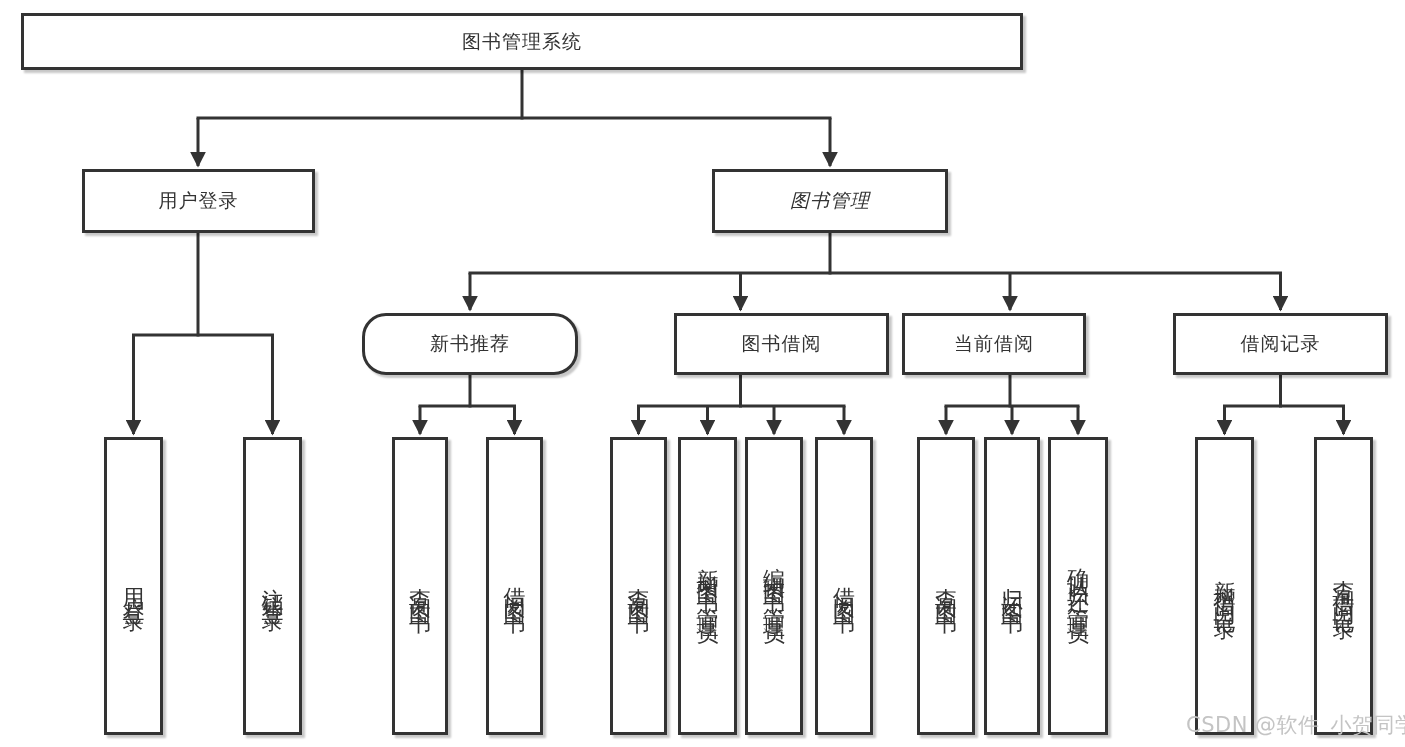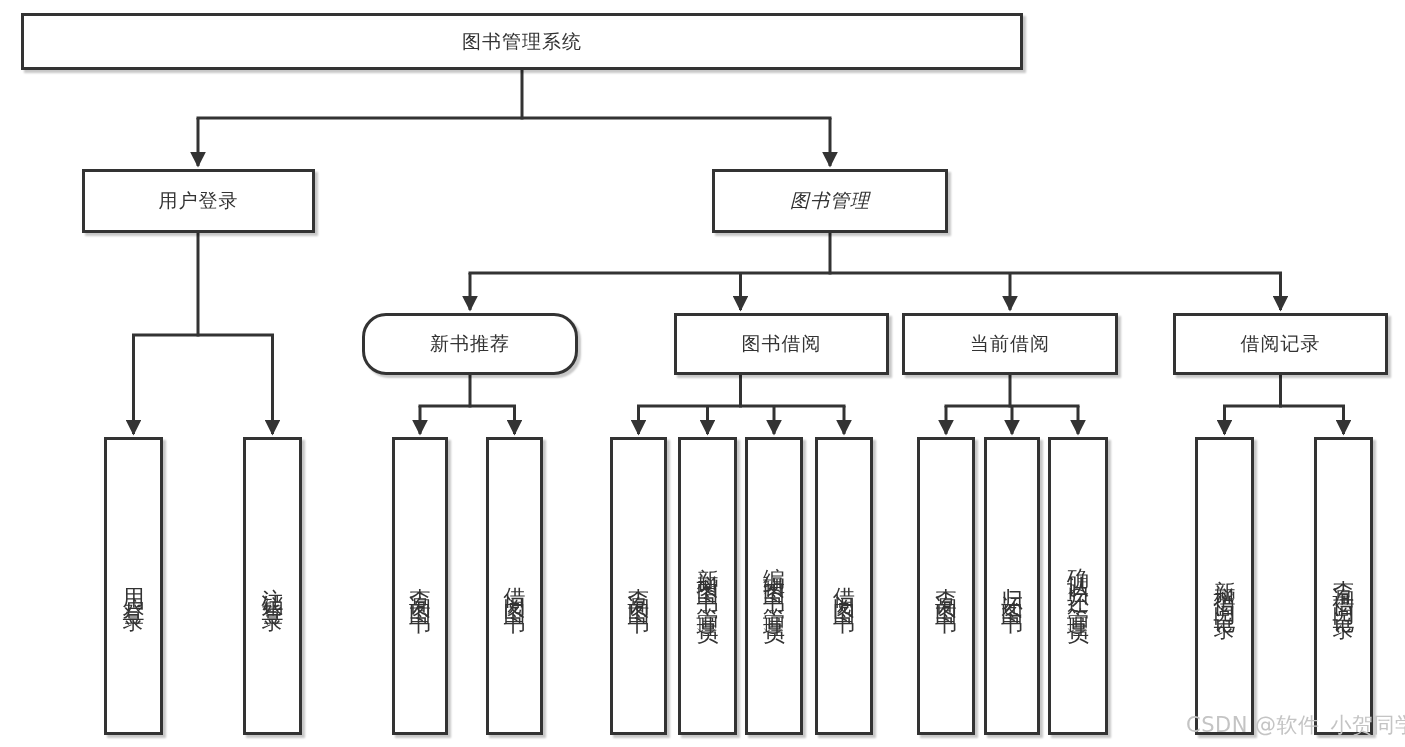--- a/index.html
+++ b/index.html
@@ -128,21 +128,21 @@
   <div class="node h-node" style="left:712px;top:169px;width:236px;height:64px;font-style:italic;">
     <span>图书管理</span>
   </div>
 
   <div class="node h-node" style="left:362px;top:313px;width:216px;height:62px;border-radius:24px;">
     <span>新书推荐</span>
   </div>
   <div class="node h-node" style="left:633px;top:313px;width:215px;height:62px;margin-left:41px;">
     <span>图书借阅</span>
   </div>
-  <div class="node h-node" style="left:902px;top:313px;width:216px;height:62px;">
+  <div class="node h-node" style="left:902px;top:313px;width:184px;height:62px;">
     <span>当前借阅</span>
   </div>
   <div class="node h-node" style="left:1173px;top:313px;width:215px;height:62px;">
     <span>借阅记录</span>
   </div>
 
   <div class="node v-node" style="left:104px;top:437px;width:59px;height:298px;">
     <span class="vtxt">用户登录</span>
   </div>
   <div class="node v-node" style="left:243px;top:437px;width:59px;height:298px;">

